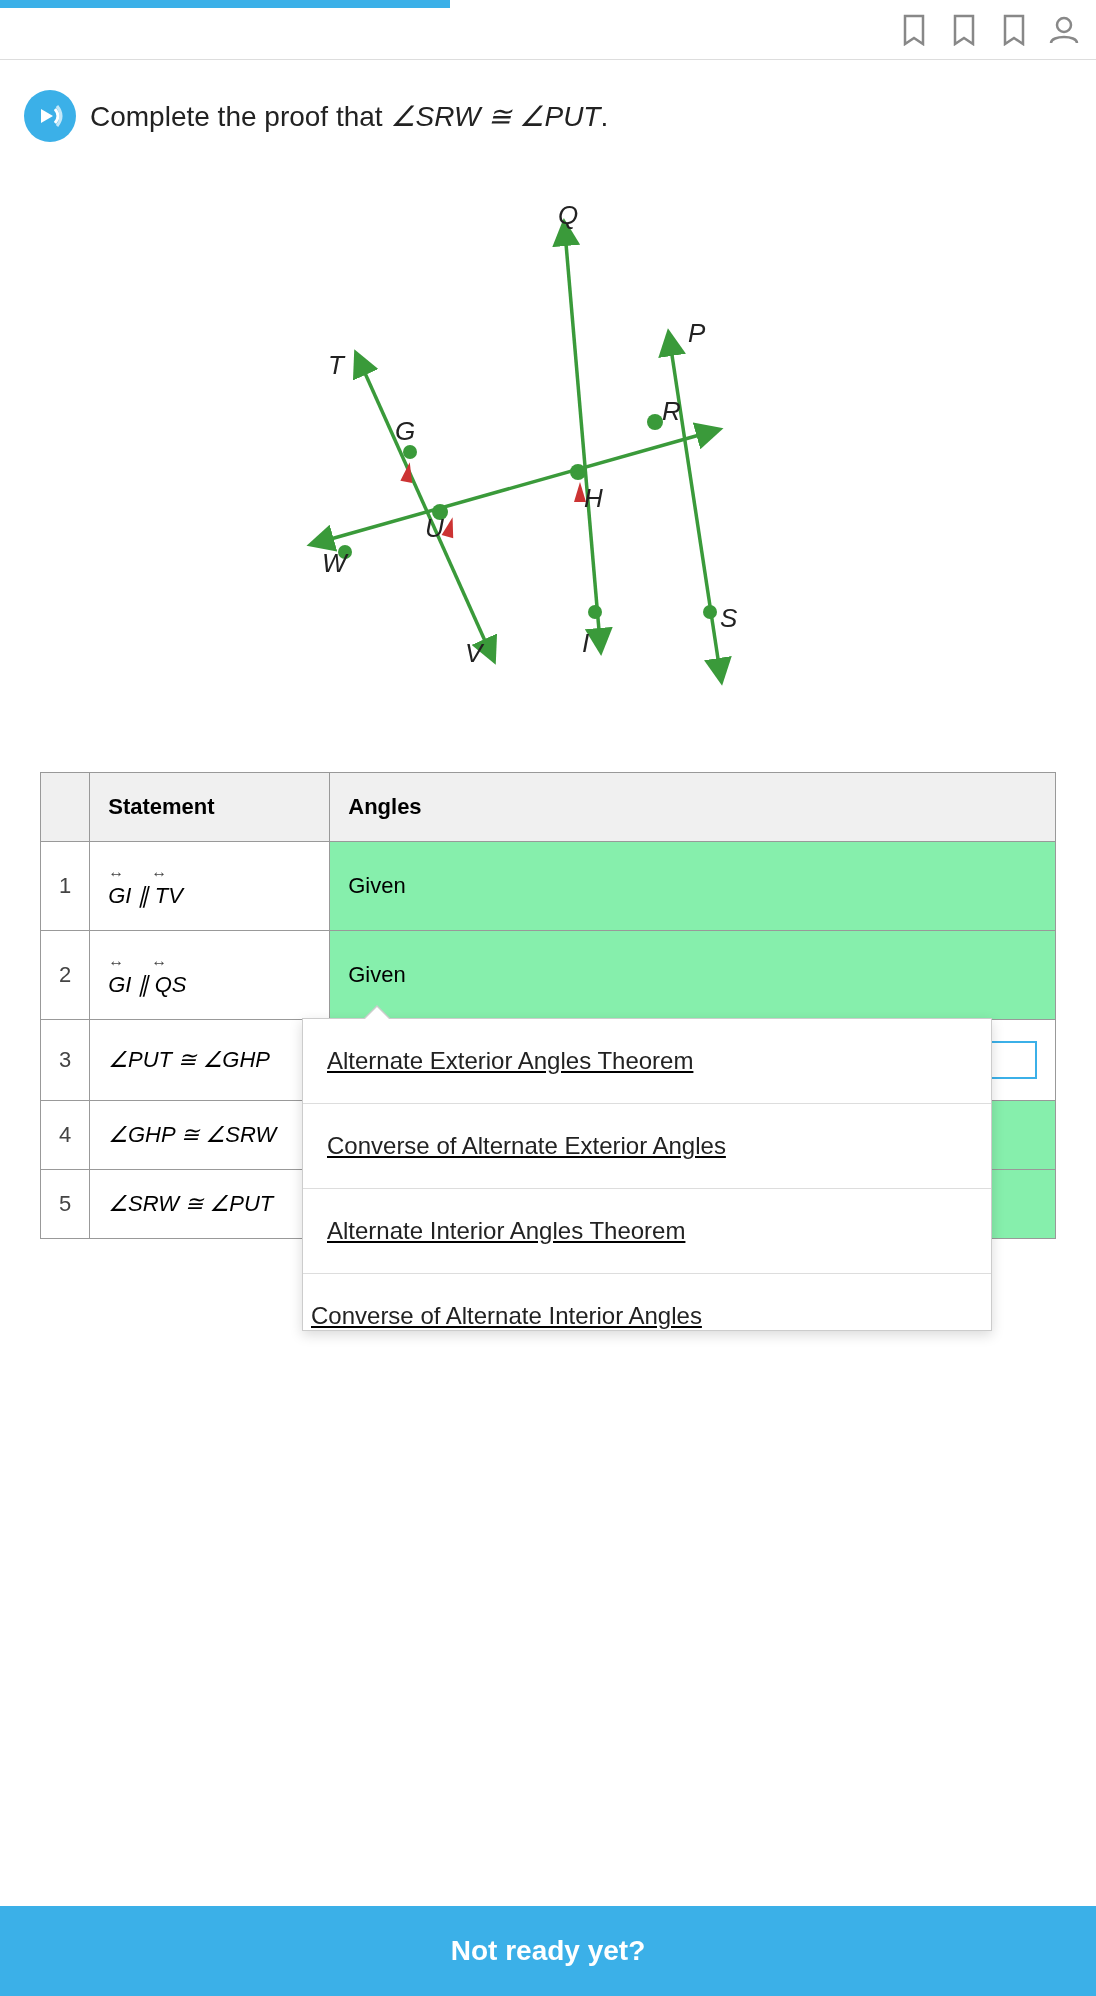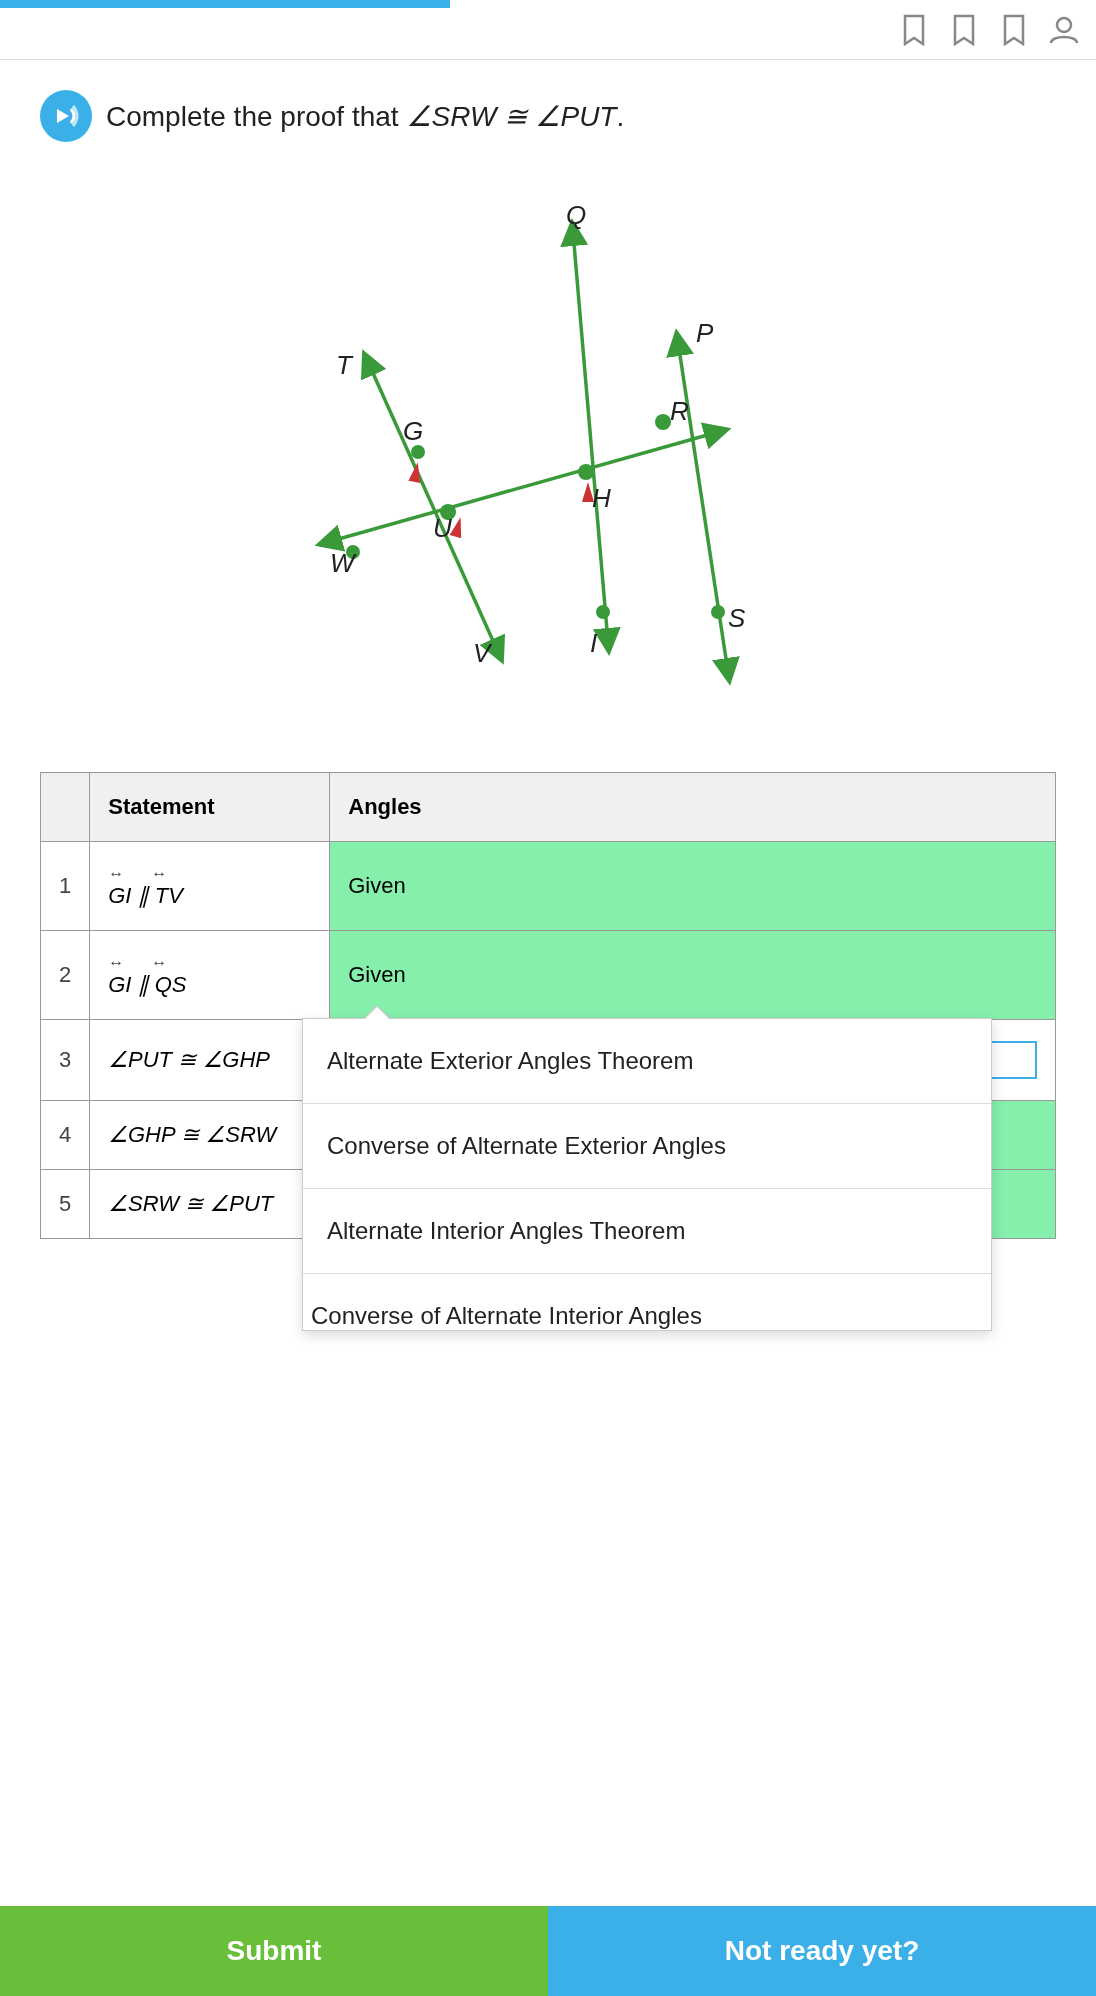--- a/index.html
+++ b/index.html
@@ -41,21 +41,21 @@
       position: absolute;
       top: 0;
       left: 0;
       width: 450px;
       height: 8px;
       background: #3bb0e8;
     }
 
     
     .question-area {
-      padding: 30px 40px 20px 40px;
+      padding: 30px 40px 20px 24px;
     }
     .question-header {
       display: flex;
       align-items: center;
       gap: 14px;
       margin-bottom: 20px;
     }
     .audio-icon {
       width: 52px;
       height: 52px;
@@ -344,36 +344,35 @@
       <tr>
         <td>5</td>
         <td class="stmt">
           <em>∠SRW ≅ ∠PUT</em>
         </td>
         <td class="reason"></td>
       </tr>
     </tbody>
   </table>
 
-  <div class="dropdown-overlay" style="position:absolute; top: 246px; left: 282px; width: 690px;">
+  <div class="dropdown-overlay" style="position:absolute; top: 246px; left: 282px; width: 690px; text-decoration: underline;">
 
     <div style="width:0;height:0;border-left:14px solid transparent;border-right:14px solid transparent;border-bottom:14px solid #ccc;position:absolute;top:-14px;left:60px;"></div>
     <div style="width:0;height:0;border-left:12px solid transparent;border-right:12px solid transparent;border-bottom:12px solid #fff;position:absolute;top:-12px;left:62px;"></div>
 
     <div class="dropdown-option">
       Alternate Exterior Angles Theorem
     </div>
     <div class="dropdown-option">
       Converse of Alternate Exterior Angles
     </div>
     <div class="dropdown-option">
       Alternate Interior Angles Theorem
     </div>
     <div class="dropdown-option partial" style="overflow:hidden; max-height:55px; border-bottom:none; background: linear-gradient(to bottom, #fff 60%, rgba(255,255,255,0) 100%);">
       Converse of Alternate Interior Angles
     </div>
   </div>
 </div>
 
 <div class="bottom-buttons">
-  <button class="btn-submit">Submit</button>
   <button class="btn-notready">Not ready yet?</button>
 </div>
 
 </body></html>

